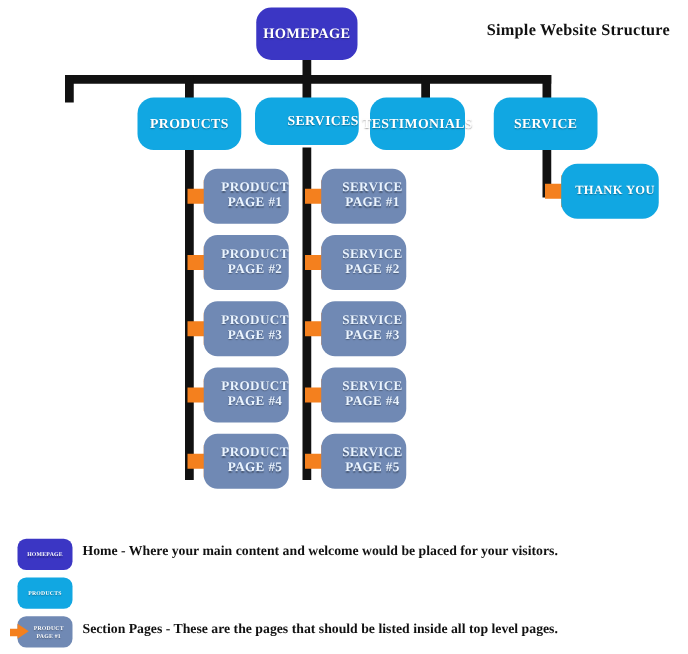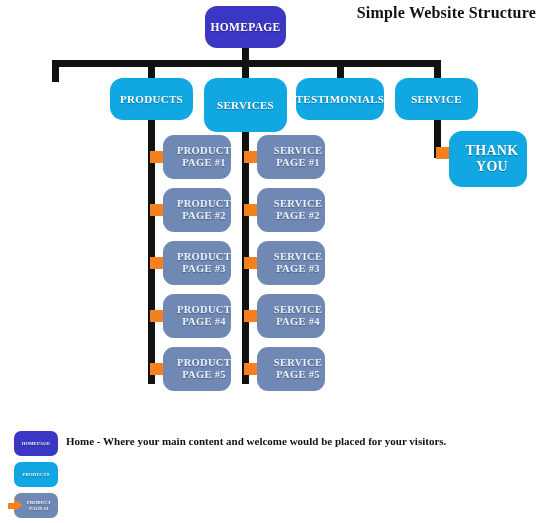--- a/index.html
+++ b/index.html
@@ -85,22 +85,22 @@
     height: 0;
     border-top: 13px solid transparent;
     border-bottom: 13px solid transparent;
     border-left: 17px solid #f4801e;
   }
 
   
   #title {
     position: absolute;
     right: 14px;
-    top: 4px;
-    font-size: 16px;
+    top: 16px;
+    font-size: 13px;
     font-weight: bold;
     color: #111111;
     letter-spacing: 0.2px;
   }
 
   
   #legend {
     position: absolute;
     left: 0;
     top: 428px;
@@ -186,24 +186,24 @@
   <div class="conn" style="left:242px; top:118px; width:7px; height:266px;"></div>
   <div class="conn" style="left:434px; top:118px; width:7px; height:40px;"></div>
 
   <div class="node home" style="left:205px; top:6px; width:81px; height:42px;">
     <span>HOMEPAGE</span>
   </div>
 
   <div class="node top" style="left:110px; top:78px; width:83px; height:42px;">
     <span>PRODUCTS</span>
   </div>
-  <div class="node top" style="left:204px; top:78px; width:83px; height:54px;">
+  <div class="node top" style="left:204px; top:78px; width:83px; height:38px;justify-content:flex-end;">
     <span>SERVICES</span>
   </div>
-  <div class="node top" style="left:296px; top:78px; width:88px; height:42px;">
+  <div class="node top" style="left:296px; top:78px; width:76px; height:42px;">
     <span>TESTIMONIALS</span>
   </div>
   <div class="node top" style="left:395px; top:78px; width:83px; height:42px;">
     <span>SERVICE</span>
   </div>
 
   <div class="arrow" style="left:150px; top:144px;">
     <div class="shaft"></div>
     <div class="head"></div>
   </div>
@@ -300,21 +300,21 @@
   <div class="node sub" style="left:257px; top:347px; width:68px; height:44px;">
     <span>
       <span>SERVICE</span><br><span>PAGE #5</span>
     </span>
   </div>
 
   <div class="arrow" style="left:436px; top:140px;">
     <div class="shaft"></div>
     <div class="head"></div>
   </div>
-  <div class="node top" style="left:449px; top:131px; width:78px; height:56px; font-size:14px; padding-left:8px;justify-content:center;">
+  <div class="node top" style="left:449px; top:131px; width:78px; height:44px; font-size:10px; padding-left:8px;justify-content:center;">
     <span>THANK YOU</span>
   </div>
 
   <div id="legend">
 
     <div class="legend-row">
       <div class="legend-chip home">
         <span>HOMEPAGE</span>
       </div>
       <div class="legend-text">Home - Where your main content and welcome would be placed for your visitors.</div>
@@ -329,17 +329,18 @@
     <div class="legend-row">
       <div class="legend-chip sub">
         <span>
           <span>PRODUCT</span><br><span>PAGE #1</span>
         </span>
       </div>
       <div class="legend-arrow">
         <div class="shaft"></div>
         <div class="head"></div>
       </div>
+      <div class="legend-text">Section Pages - These are the pages that should be listed inside all top level pages.</div>
     </div>
 
   </div>
 
 </div>
 
 </body></html>

